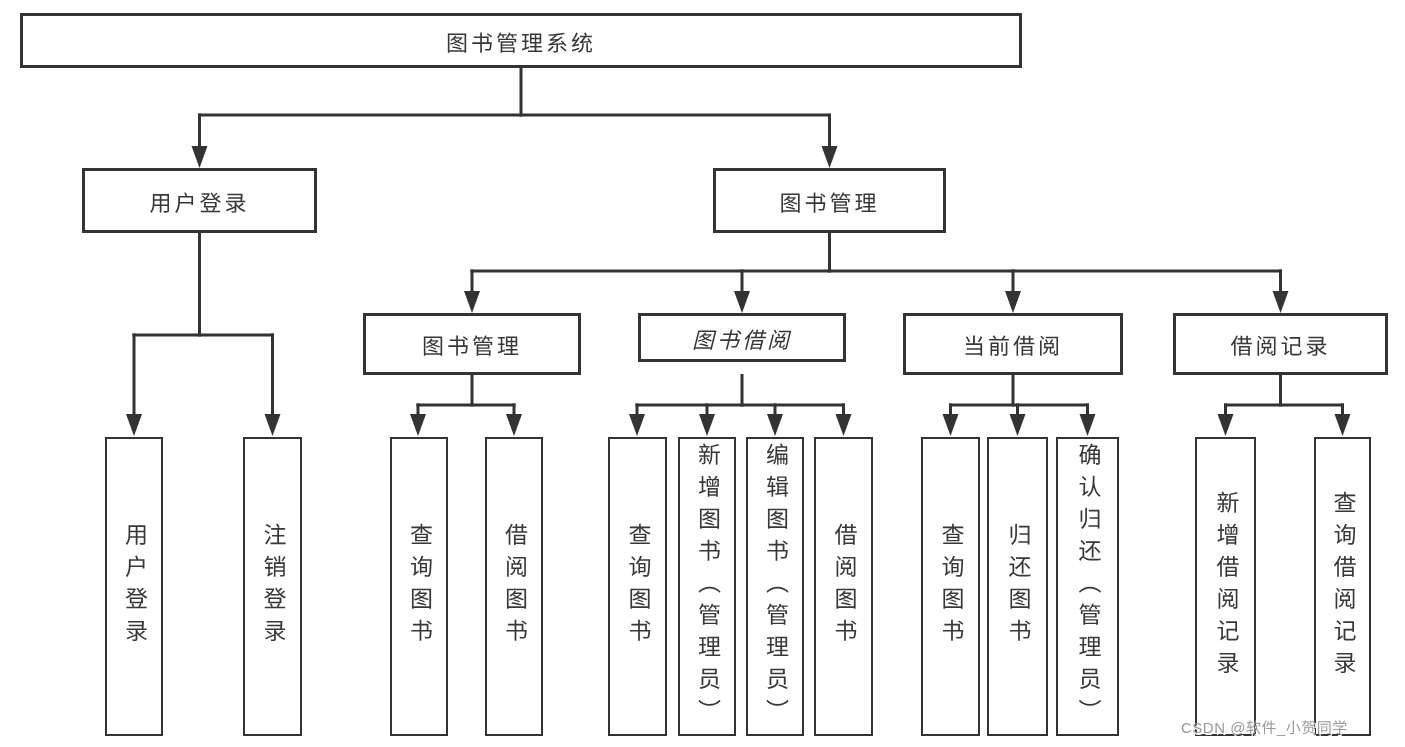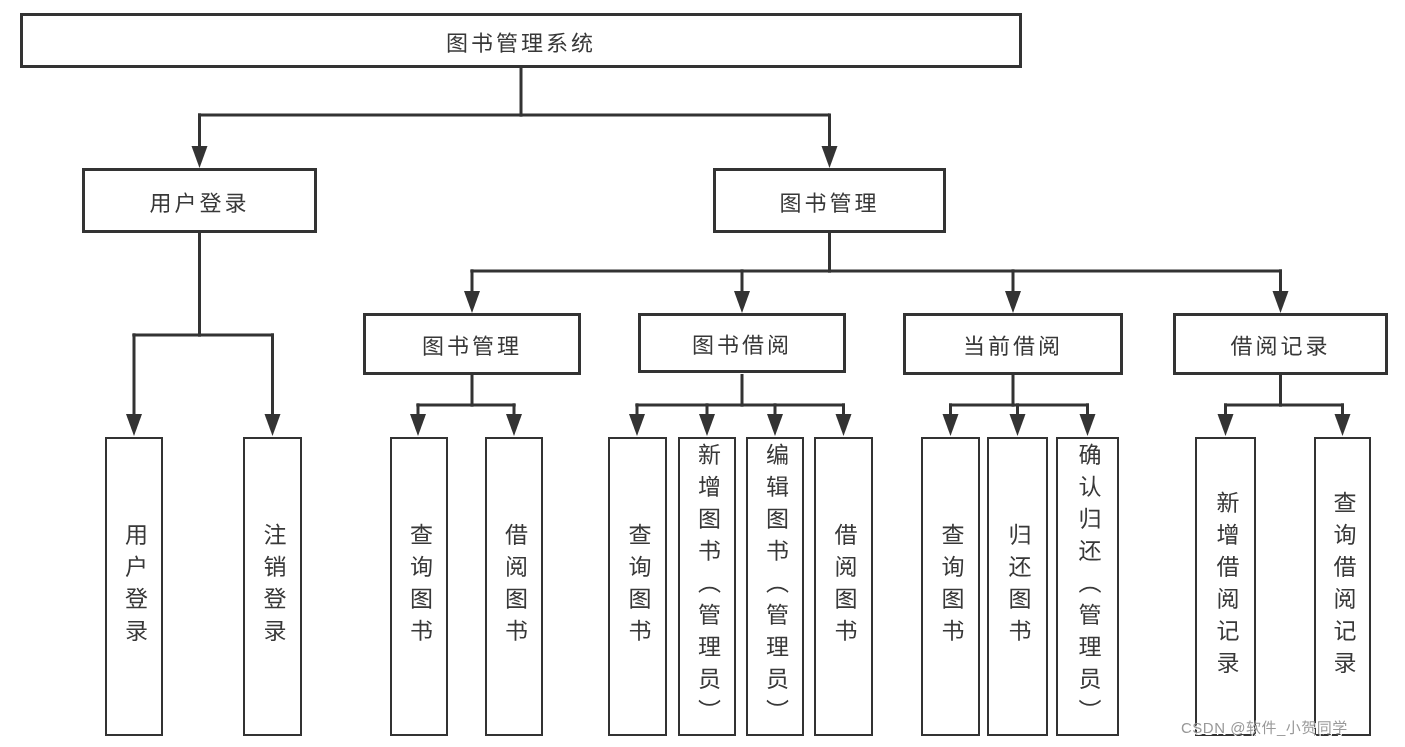--- a/index.html
+++ b/index.html
@@ -157,21 +157,21 @@
   <div class="node" style="left:82px; top:168px; width:235px; height:65px;">
     <span class="label">用户登录</span>
   </div>
   <div class="node" style="left:713px; top:168px; width:233px; height:65px;">
     <span class="label">图书管理</span>
   </div>
 
   <div class="node" style="left:363px; top:313px; width:218px; height:62px;">
     <span class="label">图书管理</span>
   </div>
-  <div class="node" style="left:638px; top:313px; width:208px; height:60px;">
+  <div class="node" style="left:638px; top:313px; width:208px; height:49px;font-style:italic;">
     <span class="label">图书借阅</span>
   </div>
   <div class="node" style="left:903px; top:313px; width:220px; height:62px;">
     <span class="label">当前借阅</span>
   </div>
   <div class="node" style="left:1173px; top:313px; width:215px; height:62px;">
     <span class="label">借阅记录</span>
   </div>
 
   <div class="node node-leaf" style="left:105px; top:437px; width:58px; height:299px;">

